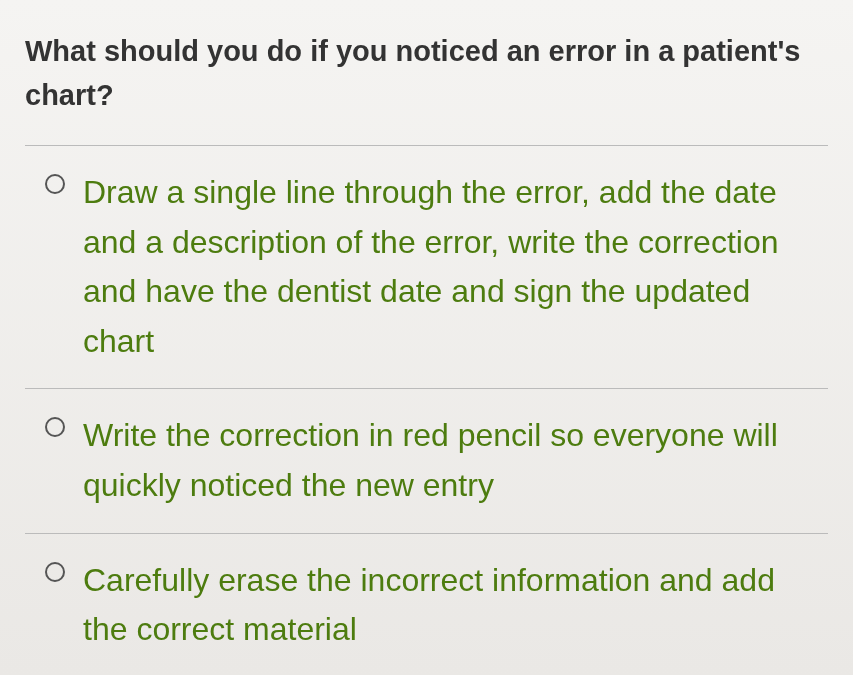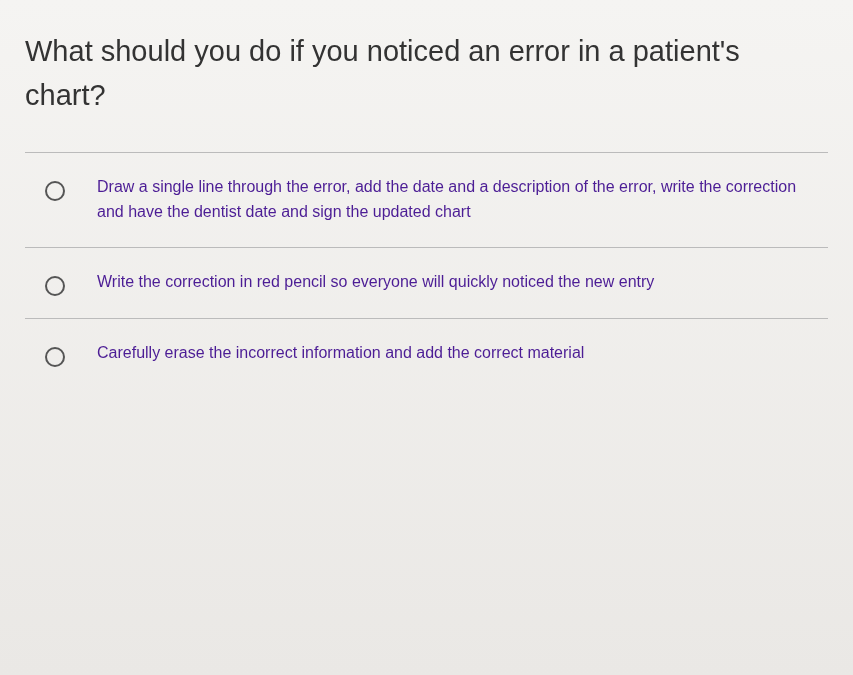--- a/index.html
+++ b/index.html
@@ -12,22 +12,22 @@
       background: linear-gradient(to bottom, #f5f4f2 0%, #eae8e5 100%);
       width: 853px;
       height: 675px;
       padding: 30px 25px 20px 25px;
       color: #2a2a2a;
     }
     .question-text {
       font-size: 29px;
       line-height: 1.5;
       color: #333;
-      margin-bottom: 35px;
-      font-weight: 400;
+      margin-bottom: 28px;
+      font-weight: 700;
     }
     .options-container {
       border-top: 1px solid #bbb;
     }
     .option-row {
       display: flex;
       align-items: flex-start;
       padding: 22px 10px 22px 20px;
       border-bottom: 1px solid #bbb;
       cursor: pointer;
@@ -39,25 +39,24 @@
       flex-shrink: 0;
       width: 20px;
       height: 20px;
       border: 2px solid #555;
       border-radius: 50%;
       margin-right: 18px;
       margin-top: 6px;
       background: transparent;
     }
     .option-text {
-      font-size: 16px;
+      font-size: 32px;
       line-height: 1.55;
-      color: #4c1d95;
+      color: #4d7c0f;
       font-weight: 400;
-      margin-left: 14px;
     }
   </style>
 </head>
 <body>
 
 <div class="question-text">What should you do if you noticed an error in a patient's chart?</div>
 
 <div class="options-container">
   <div class="option-row">
     <div class="radio-circle"></div>

